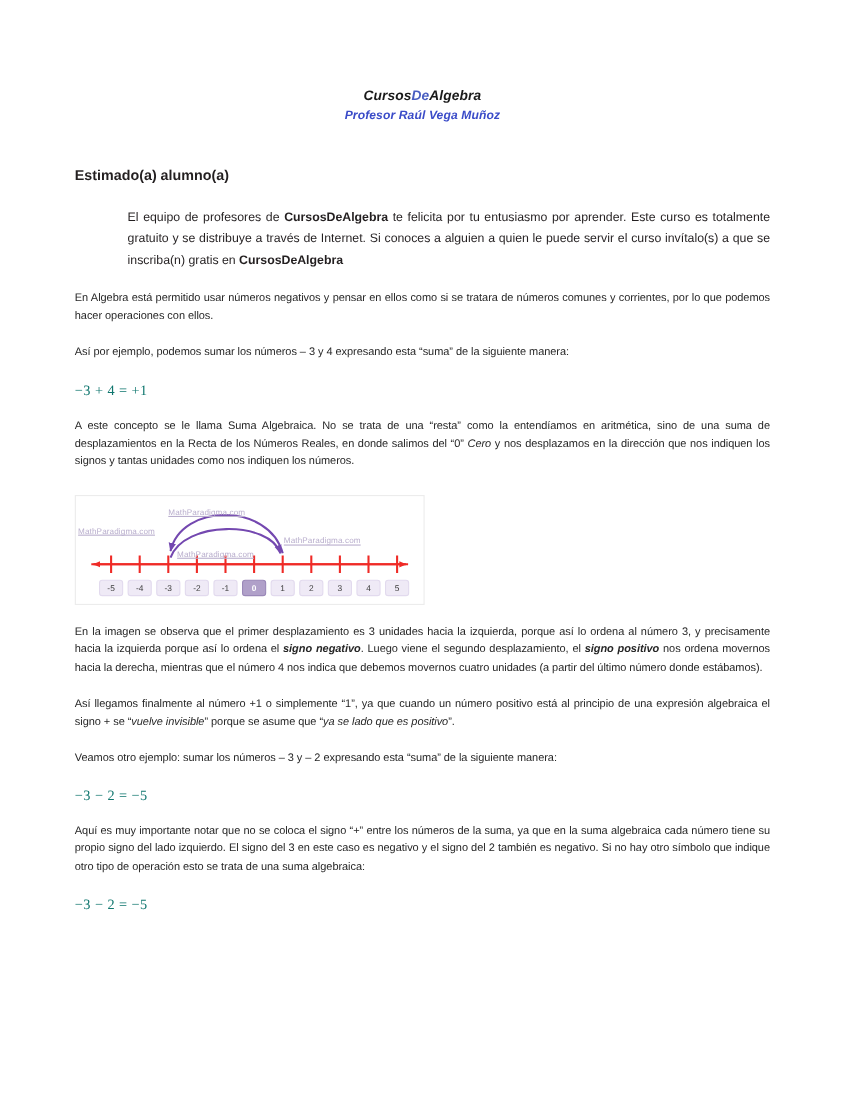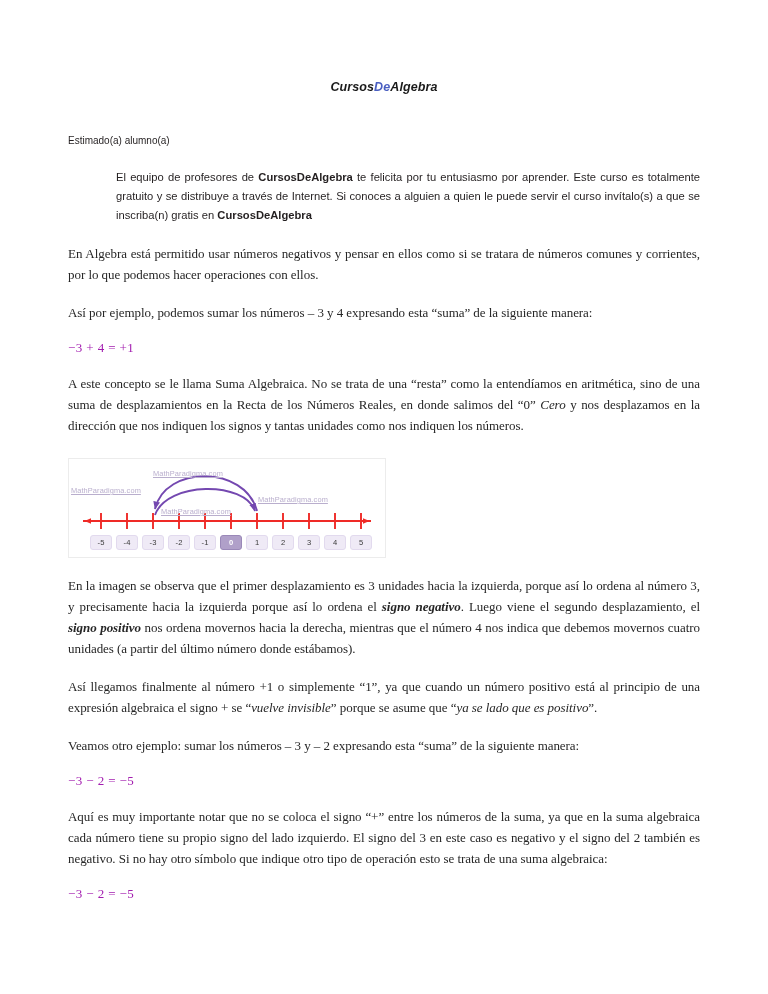--- a/index.html
+++ b/index.html
@@ -44,22 +44,23 @@
     font-weight: bold;
     font-style: italic;
     color: #3a4bc8;
     margin-top: 2px;
     letter-spacing: 0.1px;
   }
 
   
   .salutation {
     margin-top: 37px;
-    font-size: 10px;
+    font-size: 13px;
     line-height: 1.5;
+    font-weight: bold;
   }
   .intro-par {
     margin-top: 20px;
     font-size: 11.2px;
     line-height: 1.72;
     text-align: justify;
     margin-left: 48px;
   }
   .intro-par b { font-weight: bold; }
 
@@ -67,36 +68,36 @@
     font-family: "Liberation Sans", sans-serif;
     font-size: 19.5px;
     font-weight: normal;
     color: #222222;
     margin: 24px 0 0 0;
     line-height: 1.2;
     letter-spacing: -0.1px;
   }
 
   p.body-par {
-    font-family: Liberation Serif, serif;
-    font-size: 13px;
+    font-family: Liberation Sans, sans-serif;
+    font-size: 10px;
     line-height: 1.62;
     text-align: justify;
     margin: 17px 0 0 0;
     color: #262626;
     letter-spacing: -0.05px;
   }
   p.body-par i { font-style: italic; }
   p.body-par .bi { font-weight: bold; font-style: italic; }
 
   p.equation {
     font-family: "Liberation Serif", serif;
     font-size: 13px;
     margin: 17px 0 0 0;
-    color: #a21caf;
+    color: #0f766e;
     letter-spacing: 0.4px;
   }
 
   
   .figure-wrap {
     margin-top: 22px;
   }
   .numberline-fig {
     position: relative;
     width: 318px;
@@ -149,20 +150,21 @@
     font-weight: bold;
   }
 </style>
 </head>
 <body>
 
 <div class="page">
 
   <div class="doc-header">
     <div class="brand-title"><span>Cursos</span><span class="brand-de">De</span><span>Algebra</span></div>
+    <div class="brand-subtitle">Profesor Raúl Vega Muñoz</div>
   </div>
 
   <div class="salutation">Estimado(a) alumno(a)</div>
 
   <div class="intro-par"><span>El equipo de profesores de </span><b>CursosDeAlgebra</b><span> te felicita por tu entusiasmo por aprender. Este curso es totalmente gratuito y se distribuye a través de Internet. Si conoces a alguien a quien le puede servir el curso invítalo(s) a que se inscriba(n) gratis en </span><b>CursosDeAlgebra</b></div>
 
 
   <p class="body-par">En Algebra está permitido usar números negativos y pensar en ellos como si se tratara de números comunes y corrientes, por lo que podemos hacer operaciones con ellos.</p>
 
   <p class="body-par">Así por ejemplo, podemos sumar los números – 3  y  4  expresando esta “suma” de la siguiente manera:</p>

